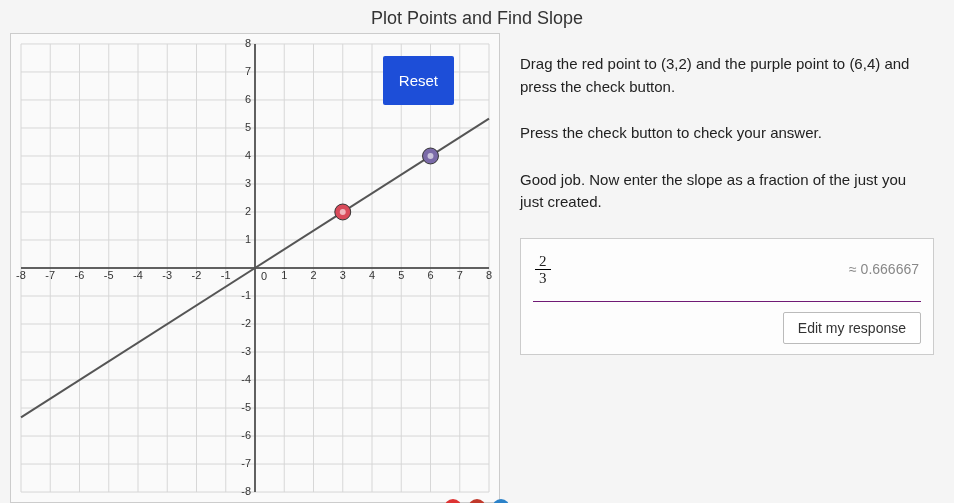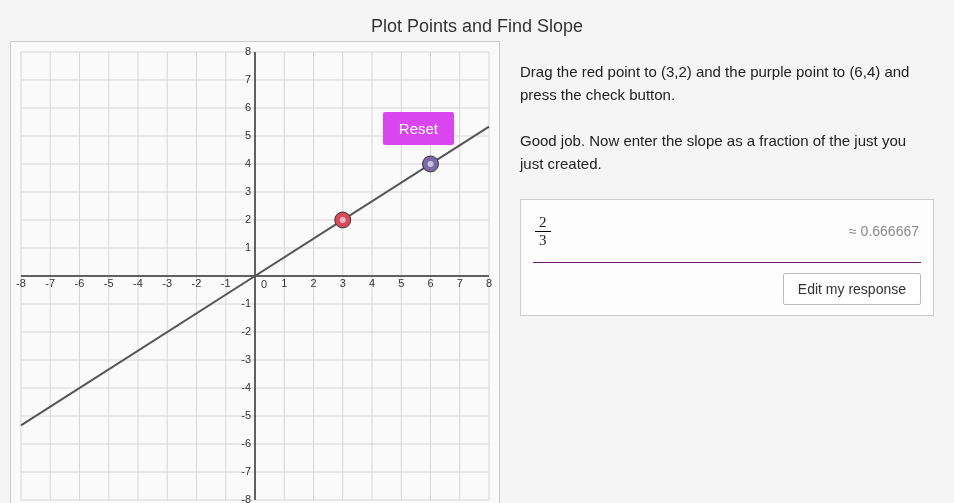--- a/index.html
+++ b/index.html
@@ -6,21 +6,21 @@
   body {
     margin: 0;
     font-family: Arial, sans-serif;
     background: #f5f5f5;
     padding: 0;
     width: 954px;
   }
   .page-title {
     text-align: center;
     font-size: 18px;
-    padding: 16px 0 4px 0;
+    padding: 8px 0 4px 0;
     color: #333;
   }
   .container {
     display: flex;
     gap: 20px;
     padding: 0 10px;
   }
   .graph-panel {
     position: relative;
     width: 490px;
@@ -29,28 +29,27 @@
     border: 1px solid #ccc;
   }
   .graph-svg {
     width: 100%;
     height: 100%;
   }
   .reset-btn {
     position: absolute;
     top: 22px;
     right: 45px;
-    background: #d946ef;
+    background: #1d4ed8;
     color: #fff;
     border: none;
-    padding: 8px 16px;
+    padding: 16px 16px;
     font-size: 15px;
     border-radius: 2px;
     cursor: pointer;
-    margin-top: 48px;
   }
   .instructions {
     flex: 1;
     padding: 20px 10px 10px 0;
     font-size: 15px;
     color: #222;
     line-height: 1.5;
   }
   .instructions p { margin: 0 4px 24px 0; }
   .feedback { margin: 10px 0 14px 0; }
@@ -195,20 +194,21 @@
         <circle cx="333.125" cy="178.75" r="8" fill="#d94a5a" stroke="#333" stroke-width="1"></circle>
         <circle cx="333.125" cy="178.75" r="3" fill="#fff" fill-opacity="0.6"></circle>
         <circle cx="421.25" cy="122.5" r="8" fill="#7a6aa8" stroke="#333" stroke-width="1"></circle>
         <circle cx="421.25" cy="122.5" r="3" fill="#fff" fill-opacity="0.6"></circle>
       </svg>
     <button class="reset-btn">Reset</button>
   </div>
 
   <div class="instructions">
     <p>Drag the red point to (3,2) and the purple point to (6,4) and press the check button.</p>
+    <p>Press the check button to check your answer.</p>
     <p>Good job.  Now enter the slope as a fraction of the just you just created.</p>
 
 
     <div class="answer-box">
       <div class="answer-row">
         <span class="fraction">
           <span class="num">2</span>
           <span class="den">3</span>
         </span>
         <span class="approx">≈ 0.666667</span>

